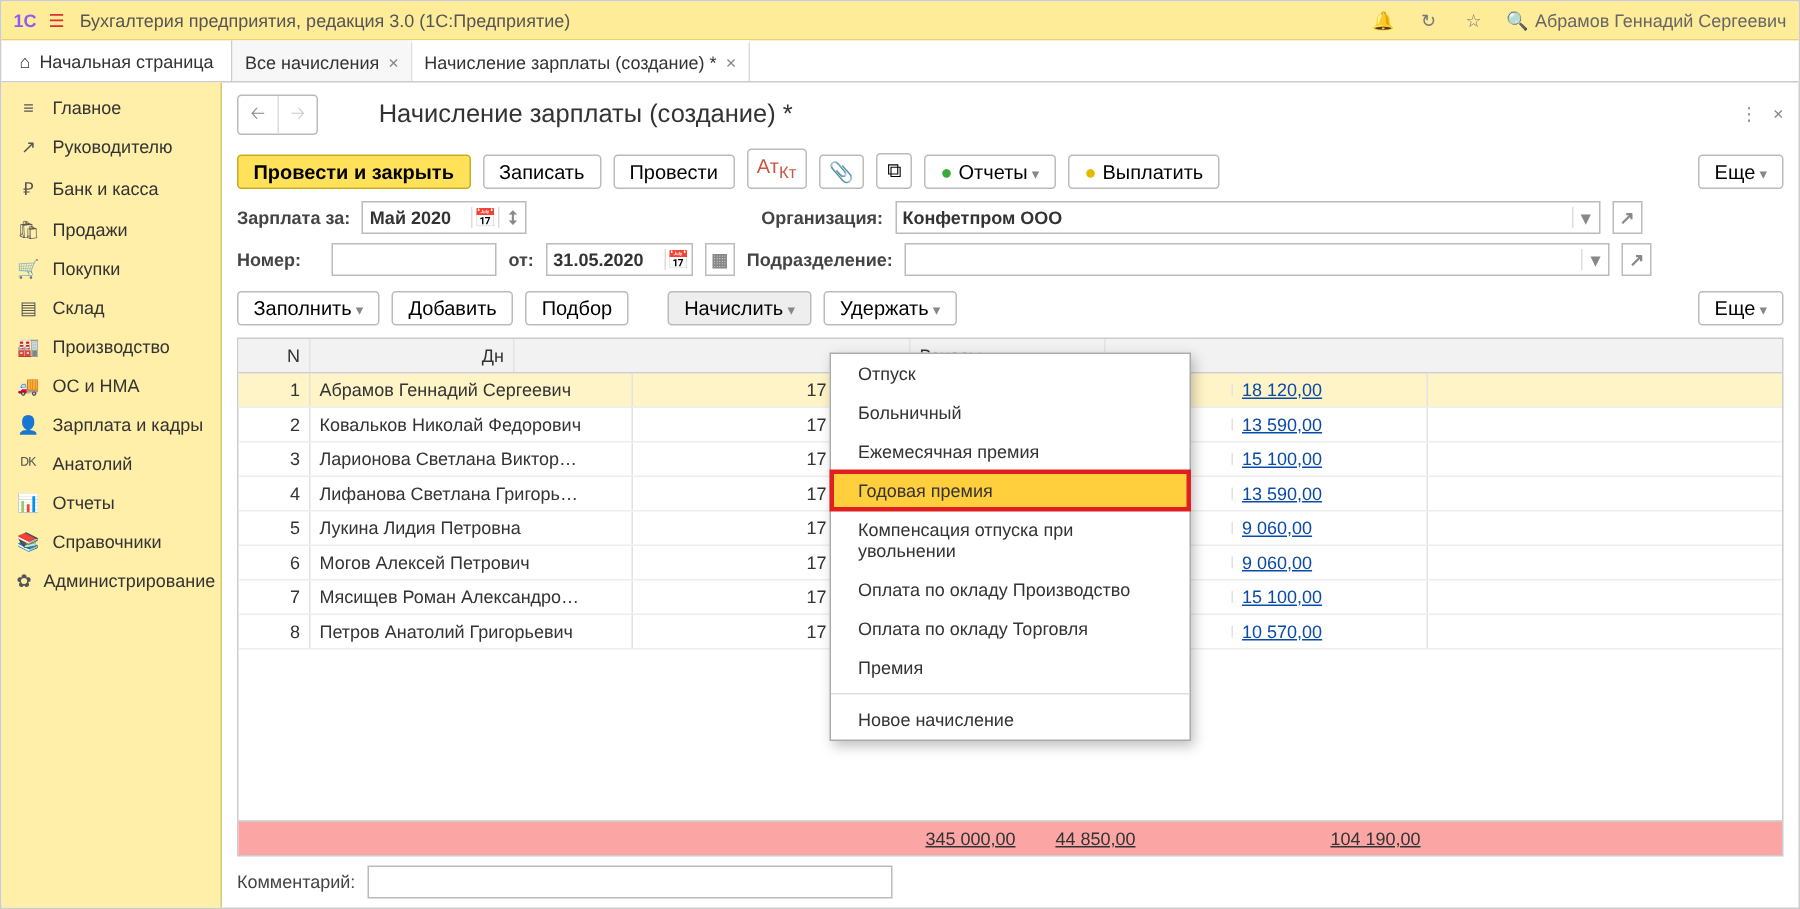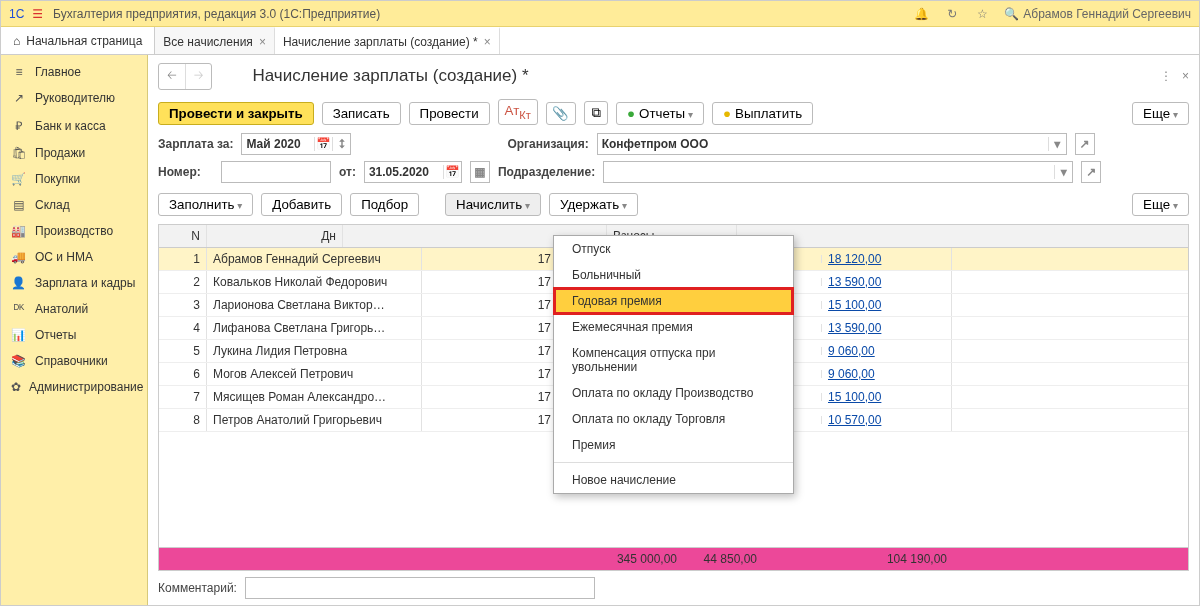--- a/index.html
+++ b/index.html
@@ -1,21 +1,21 @@
 <!DOCTYPE html>
 <html><head>
 <meta charset="utf-8">
 <style>
   html, body { margin:0; padding:0; font-family: Arial, sans-serif; font-size:12px; color:#333; background:#fff; }
   * { box-sizing:border-box; }
   .app { width:1200px; height:606px; display:flex; flex-direction:column; border:1px solid #ccc; }
 
   
   .titlebar { height:26px; background:#ffec99; display:flex; align-items:center; padding:0 8px; border-bottom:1px solid #e8d26f; }
-  .titlebar .logo { color:#1d4ed8; font-weight:normal; margin-right:8px; }
+  .titlebar .logo { color:#8b5cf6; font-weight:bold; margin-right:8px; }
   .titlebar .hamburger { margin-right:10px; color:#d93030; }
   .titlebar .title-text { color:#555; }
   .titlebar .right { margin-left:auto; display:flex; align-items:center; gap:14px; color:#777; }
   .titlebar .iconbtn { width:16px; text-align:center; cursor:pointer; }
   .titlebar .user { display:flex; align-items:center; gap:4px; color:#666; }
 
   
   .tabsbar { height:28px; background:#fff; display:flex; align-items:stretch; border-bottom:1px solid #ccc; }
   .tab-home { display:flex; align-items:center; padding:0 12px; border-right:1px solid #ccc; color:#333; }
   .tabs { display:flex; align-items:stretch; }
@@ -67,21 +67,21 @@
   .col-n  { width:48px; text-align:right; }
   .col-emp{ width:215px; }
   .col-dn { width:136px; text-align:right; }
   .col-gap{ width:264px; }
   .col-v  { width:130px; text-align:left; padding-right:32px; }
   .tbody { flex:1; overflow:auto; }
   .tr { display:flex; border-bottom:1px solid #eee; height:23px; align-items:center; }
   .tr.sel { background:#fff4c7; }
   .link { color:#0a4aa8; text-decoration:underline; }
 
-  .tfoot { display:flex; border-top:1px solid #ccc; background:#ec4899; }
+  .tfoot { display:flex; border-top:1px solid #ccc; background:#fca5a5;text-decoration:underline; }
   .tf { padding:4px 6px; text-align:right; }
 
   .commentrow { display:flex; align-items:center; gap:8px; margin-top:6px; }
   .commentrow .field { flex:1; max-width:350px; }
 
   
   .menu { position:absolute; left:405px; top:180px; width:241px; background:#fff; border:1px solid #aaa; box-shadow:2px 3px 8px rgba(0,0,0,.25); z-index:10; }
   .mitem { padding:6px 18px; cursor:pointer; }
   .mitem.hl { background:#ffcf3e; outline:3px solid #e02020; outline-offset:-2px; }
   .msep { border-top:1px solid #ddd; margin:4px 0; }
@@ -323,22 +323,22 @@
       </div>
 
       <div class="commentrow">
         <span class="label">Комментарий:</span>
         <div class="field inputish"></div>
       </div>
 
       <div class="menu" id="accrue-menu">
           <div class="mitem">Отпуск</div>
           <div class="mitem">Больничный</div>
+          <div class="mitem">Ежемесячная премия</div>
           <div class="mitem hl">Годовая премия</div>
-          <div class="mitem">Ежемесячная премия</div>
           <div class="mitem">Компенсация отпуска при увольнении</div>
           <div class="mitem">Оплата по окладу Производство</div>
           <div class="mitem">Оплата по окладу Торговля</div>
           <div class="mitem">Премия</div>
           <div class="msep"></div>
           <div class="mitem">Новое начисление</div>
         </div>
     </div>
   </div>
 </div>

